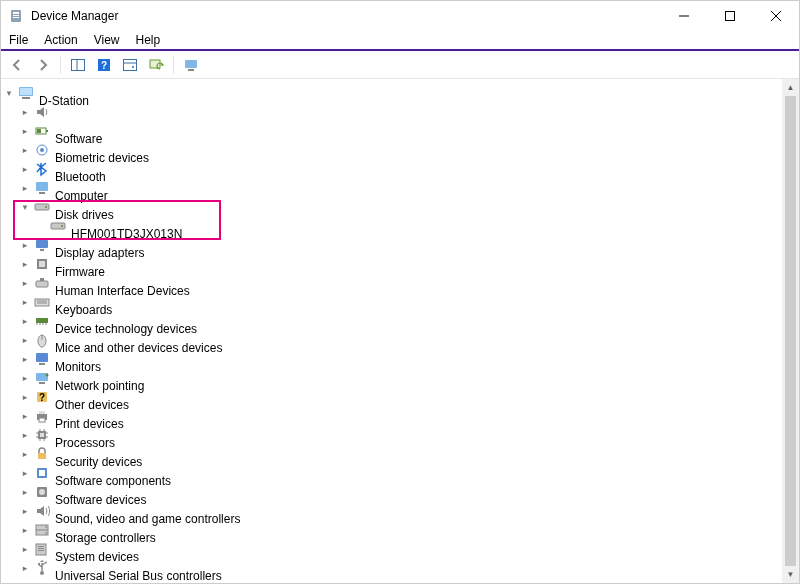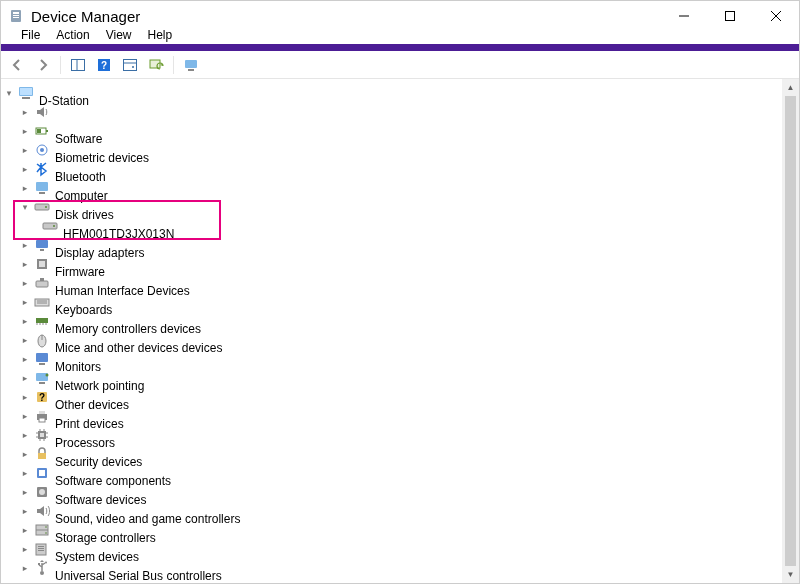--- a/index.html
+++ b/index.html
@@ -1,27 +1,27 @@
 <!DOCTYPE html>
 <html><head>
 <meta charset="utf-8">
 <style>
   * { margin: 0; padding: 0; box-sizing: border-box; }
   body { font-family: "Segoe UI", Tahoma, sans-serif; font-size: 12px; background: #fff; color: #000; width: 800px; height: 584px; overflow: hidden; border: 1px solid #ccc; }
   
   
   .titlebar { height: 30px; display: flex; align-items: center; padding-left: 8px; }
   .titlebar .icon { width: 16px; height: 16px; margin-right: 6px; display: inline-flex; }
-  .titlebar .title { flex: 1; font-size: 15px; }
+  .titlebar .title { flex: 1; font-size: 12px; }
   .titlebar .controls { display: flex; height: 100%; }
   .titlebar .controls button { width: 46px; height: 100%; border: none; background: transparent; display: flex; align-items: center; justify-content: center; }
   .titlebar .controls svg { width: 10px; height: 10px; }
   
   
-  .menubar { height: 20px; border-bottom: 7px solid #4c1d95; display: flex; align-items: flex-end; padding-left: 12px; }
+  .menubar { height: 20px; border-bottom: 2px solid #4c1d95; display: flex; align-items: flex-end; padding-left: 0; }
   .menubar .menuitem { padding: 2px 8px; cursor: default; }
   
   
   .toolbar { height: 28px; border-bottom: 1px solid #e5e5e5; display: flex; align-items: center; padding-left: 4px; gap: 2px; }
   .toolbar button { width: 24px; height: 24px; border: 1px solid transparent; background: transparent; display: flex; align-items: center; justify-content: center; }
   .toolbar .sep { width: 1px; height: 18px; background: #e5e5e5; margin: 0 3px; }
   .toolbar svg { width: 16px; height: 16px; }
   
   
   .treecontainer { position: relative; height: calc(584px - 30px - 20px - 28px - 2px); display: flex; }
@@ -29,21 +29,21 @@
   .tree ul { list-style: none; }
   .tree li { }
   .node { display: flex; align-items: center; height: 19px; cursor: default; white-space: nowrap; }
   .expander { width: 16px; display: flex; align-items: center; justify-content: center; color: #777; font-size: 9px; }
   .expander.none { visibility: hidden; }
   .nodeicon { width: 18px; height: 16px; display: flex; align-items: center; justify-content: center; margin-right: 4px; }
   .nodeicon svg { width: 16px; height: 16px; }
   .nodelabel { font-size: 12px; padding-right: 8px; margin-top: 16px; }
   .indent-0 { padding-left: 0px; }
   .indent-1 { padding-left: 16px; }
-  .indent-2 { padding-left: 24px; }
+  .indent-2 { padding-left: 32px; }
   
   
   .highlight-box { position: absolute; border: 2px solid #e6007e; pointer-events: none; top: 121px; left: 12px; width: 208px; height: 40px; }
   
   
   .scrollbar { width: 17px; background: #f0f0f0; display: flex; flex-direction: column; }
   .scrollbar .arrow { height: 17px; display: flex; align-items: center; justify-content: center; color: #606060; font-size: 8px; }
   .scrollbar .thumb { flex: 1; margin: 0 3px; background: #cdcdcd; }
 </style>
 </head>
@@ -289,21 +289,21 @@
                 <span class="expander">▸</span>
                 <span class="nodeicon">
                   <svg viewBox="0 0 16 16">
                     <rect x="2" y="5" width="12" height="5" fill="#5a8a3a"></rect>
                     <line x1="3" y1="10" x2="3" y2="12" stroke="#888"></line>
                     <line x1="6" y1="10" x2="6" y2="12" stroke="#888"></line>
                     <line x1="9" y1="10" x2="9" y2="12" stroke="#888"></line>
                     <line x1="12" y1="10" x2="12" y2="12" stroke="#888"></line>
                   </svg>
                 </span>
-                <span class="nodelabel">Memory controllers devices</span>
+                <span class="nodelabel">Device technology devices</span>
               </div>
             </li>
             <li>
               <div class="node indent-1">
                 <span class="expander">▸</span>
                 <span class="nodeicon">
                   <svg viewBox="0 0 16 16">
                     <ellipse cx="8" cy="9" rx="4" ry="6" fill="#ddd" stroke="#888"></ellipse>
                     <line x1="8" y1="3" x2="8" y2="8" stroke="#888"></line>
                   </svg>

